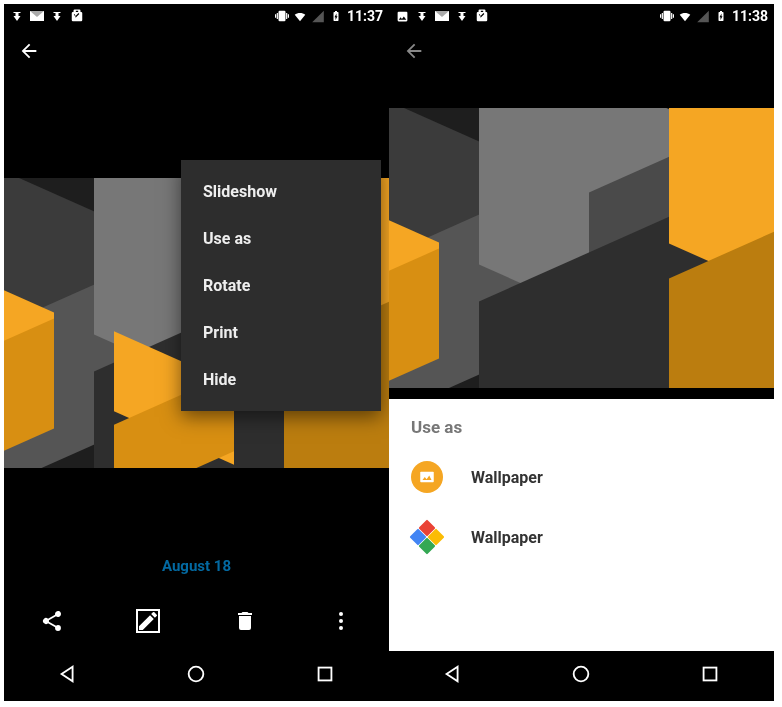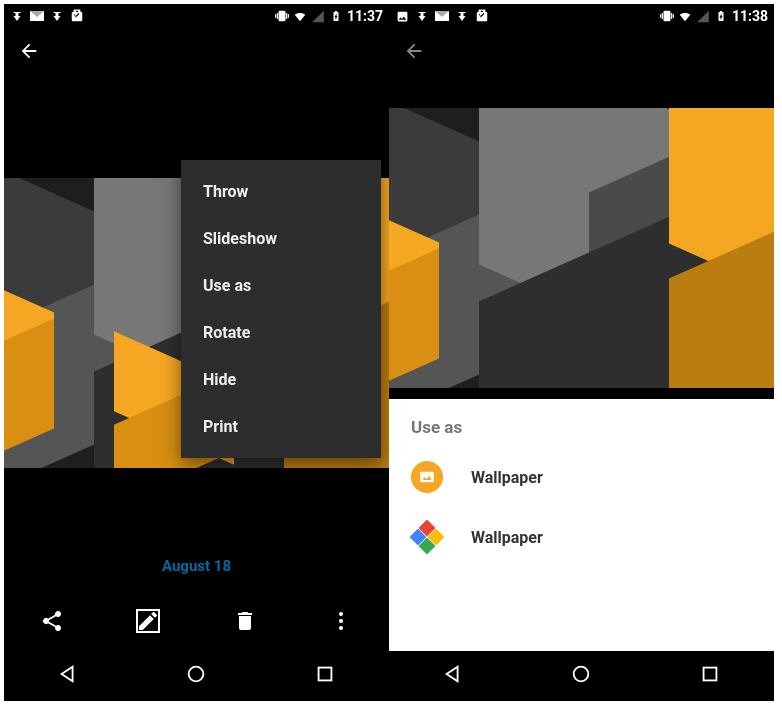--- a/index.html
+++ b/index.html
@@ -280,26 +280,25 @@
       <span class="action-btn">
         <svg viewBox="0 0 24 24">
             <circle cx="12" cy="5" r="2"></circle>
             <circle cx="12" cy="12" r="2"></circle>
             <circle cx="12" cy="19" r="2"></circle>
           </svg>
       </span>
     </div>
 
     <div class="overflow-menu">
-      <div class="menu-item">Throw</div>
       <div class="menu-item">Slideshow</div>
       <div class="menu-item">Use as</div>
       <div class="menu-item">Rotate</div>
+      <div class="menu-item">Print</div>
       <div class="menu-item">Hide</div>
-      <div class="menu-item">Print</div>
     </div>
 
     <div class="navbar">
       <span class="nav-btn">
         <svg viewBox="0 0 24 24">
             <path d="M17 4 L5 12 L17 20 Z"></path>
           </svg>
       </span>
       <span class="nav-btn">
         <svg viewBox="0 0 24 24">

